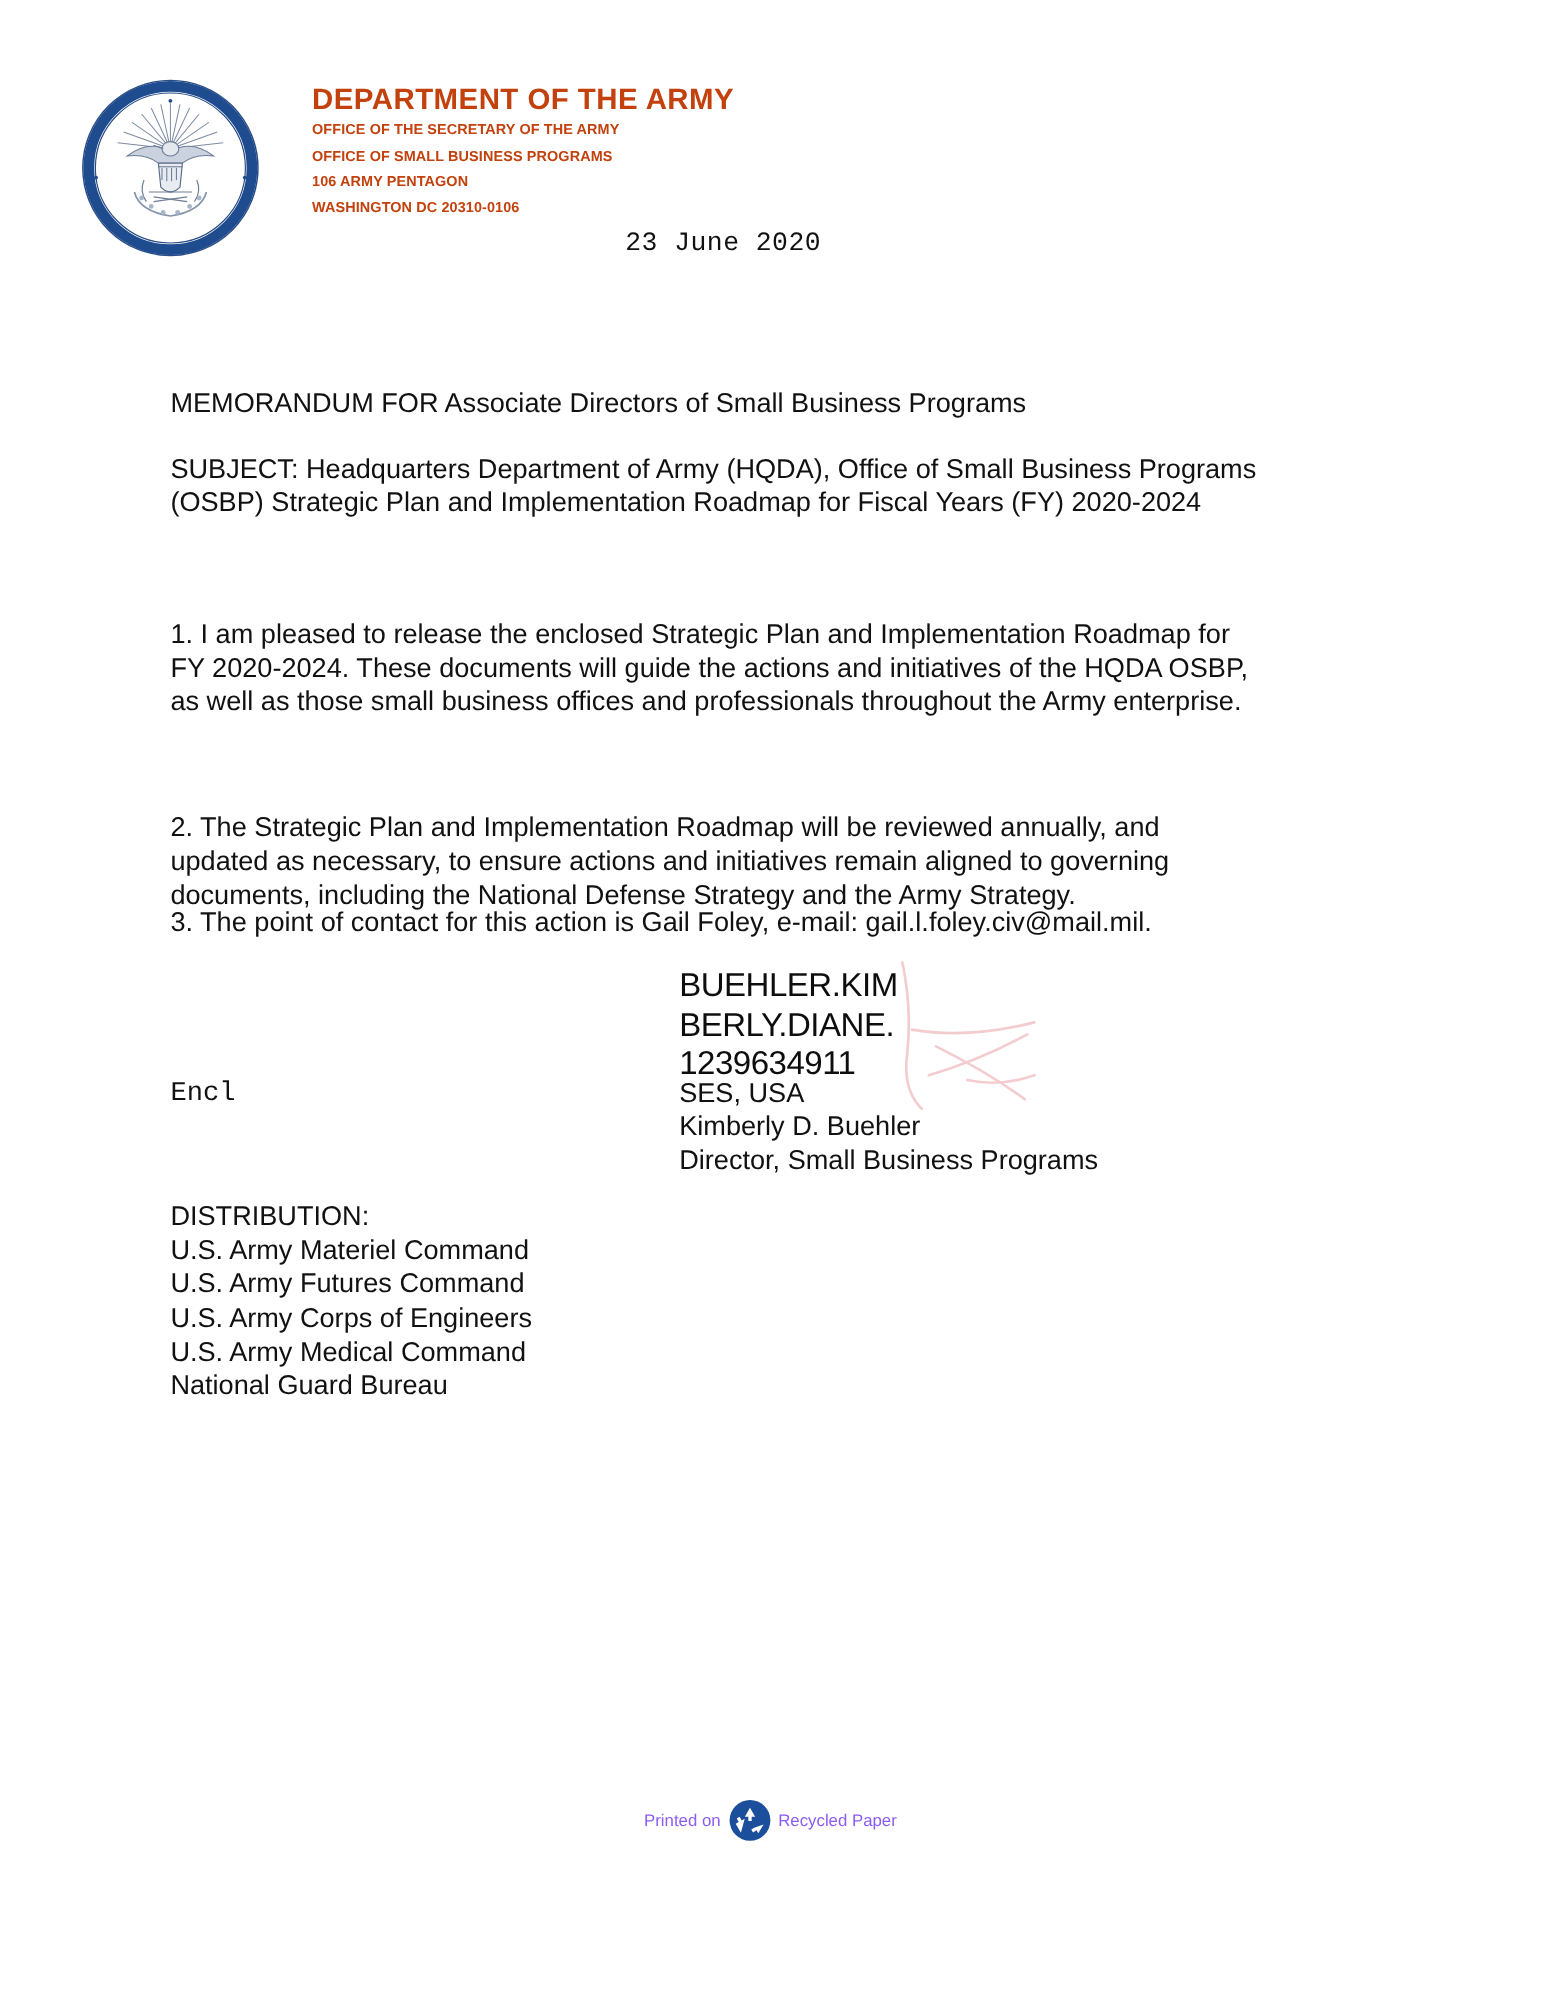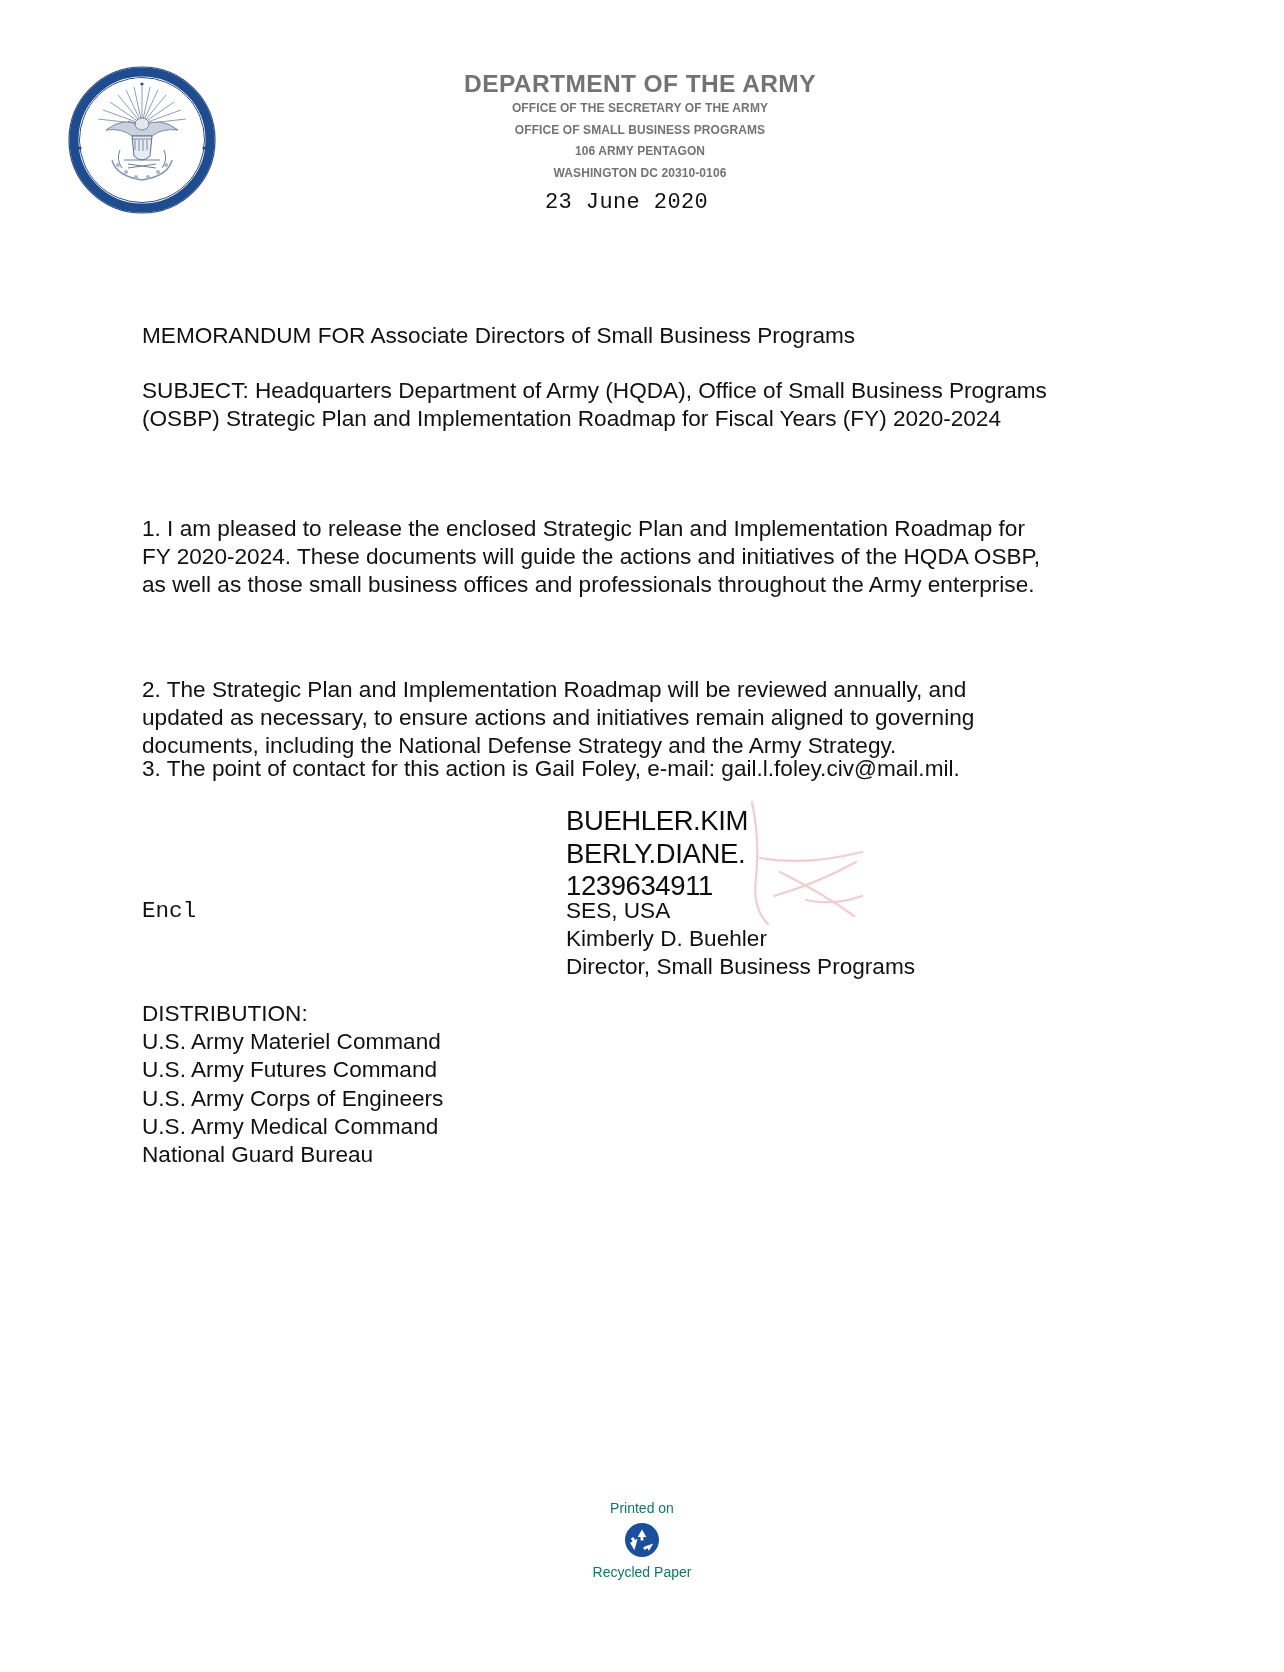--- a/index.html
+++ b/index.html
@@ -32,22 +32,22 @@
     left: 66px;
     top: 6px;
     width: 152px;
     height: 152px;
   }
   .header-lines {
     position: absolute;
     left: 260px;
     top: 12px;
     width: 760px;
-    text-align: center;
-    color: #737373;
+    text-align: left;
+    color: #c2410c;
     font-family: "Liberation Sans", sans-serif;
     font-weight: bold;
   }
   .hl-title {
     font-size: 24.5px;
     letter-spacing: 0.4px;
     line-height: 28px;
   }
   .hl-sub {
     font-size: 12px;
@@ -57,21 +57,20 @@
 
   
   .date-line {
     position: absolute;
     left: 521px;
     top: 190px;
     font-family: "Liberation Mono", monospace;
     font-size: 22px;
     letter-spacing: 0.4px;
     color: #111;
-    margin-left: 24px;
   }
 
   
   .body-text {
     position: absolute;
     left: 142px;
     width: 905px;
     font-family: "Liberation Sans", sans-serif;
     font-size: 22.6px;
     line-height: 28.2px;
@@ -160,22 +159,21 @@
     position: absolute;
     left: 0;
     top: 1500px;
     width: 1284px;
     display: flex;
     align-items: center;
     justify-content: center;
     gap: 7px;
     font-family: "Liberation Sans", sans-serif;
     font-size: 14px;
-    color: #0f766e;
-    flex-direction: column;
+    color: #8b5cf6;
   }
   .recycle-badge {
     width: 34px;
     height: 34px;
     border-radius: 50%;
     background: #1b4f9c;
     display: flex;
     align-items: center;
     justify-content: center;
   }

